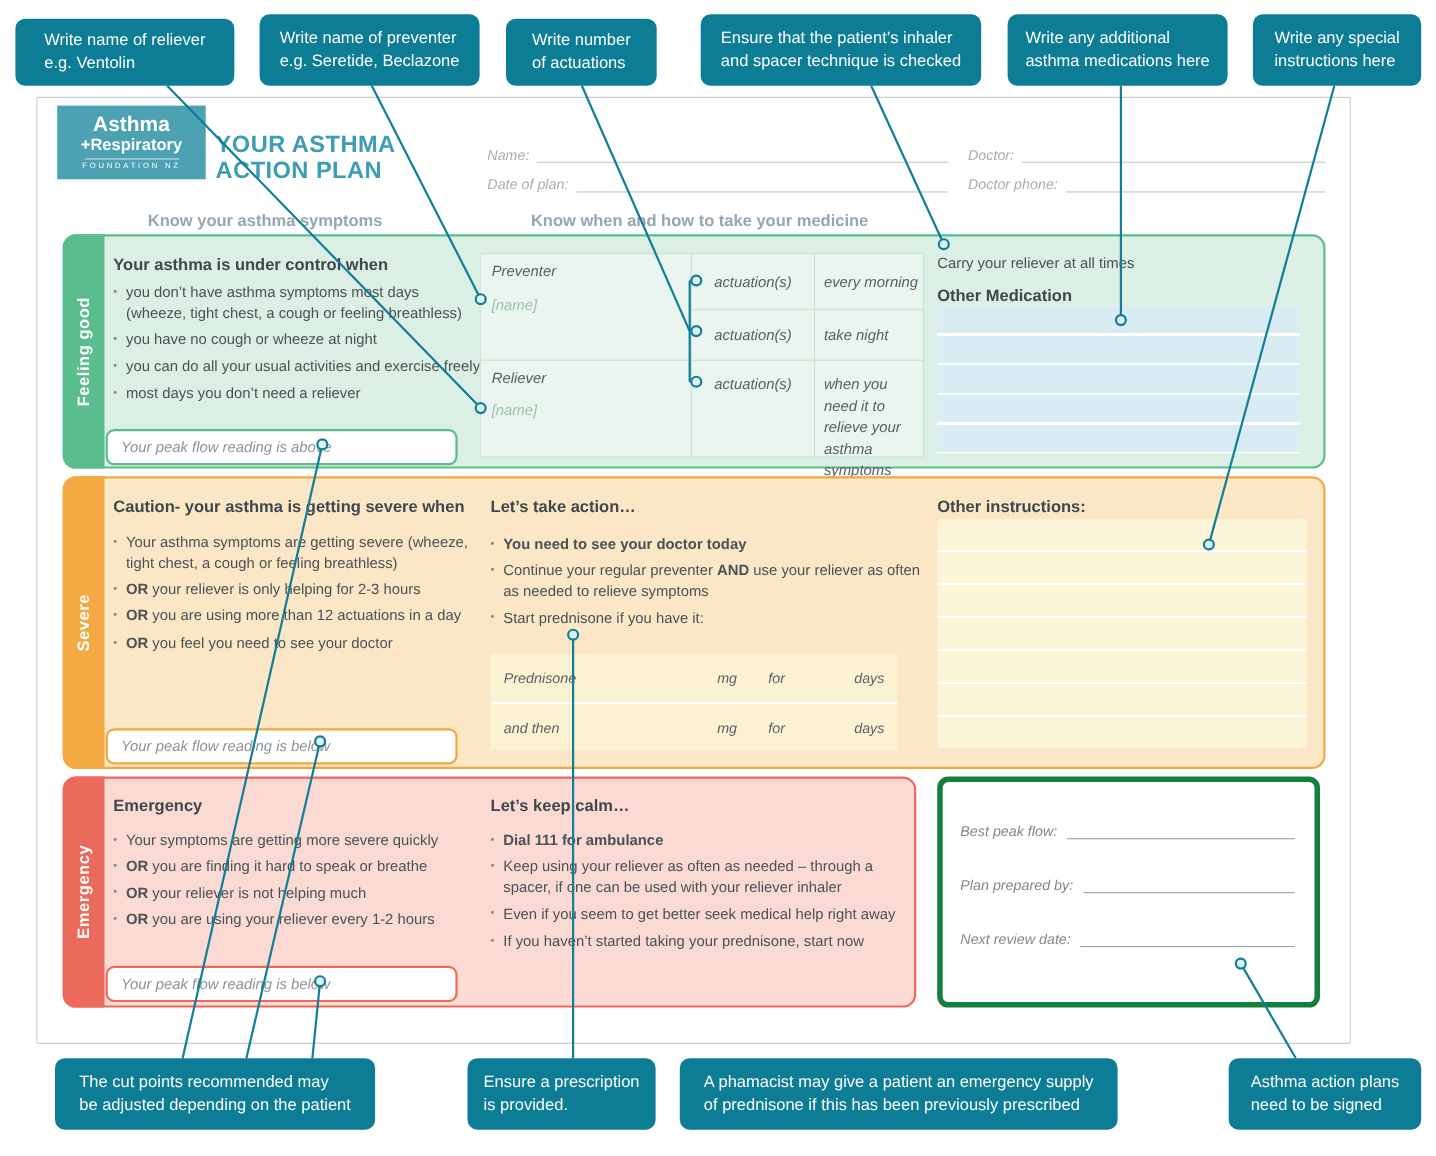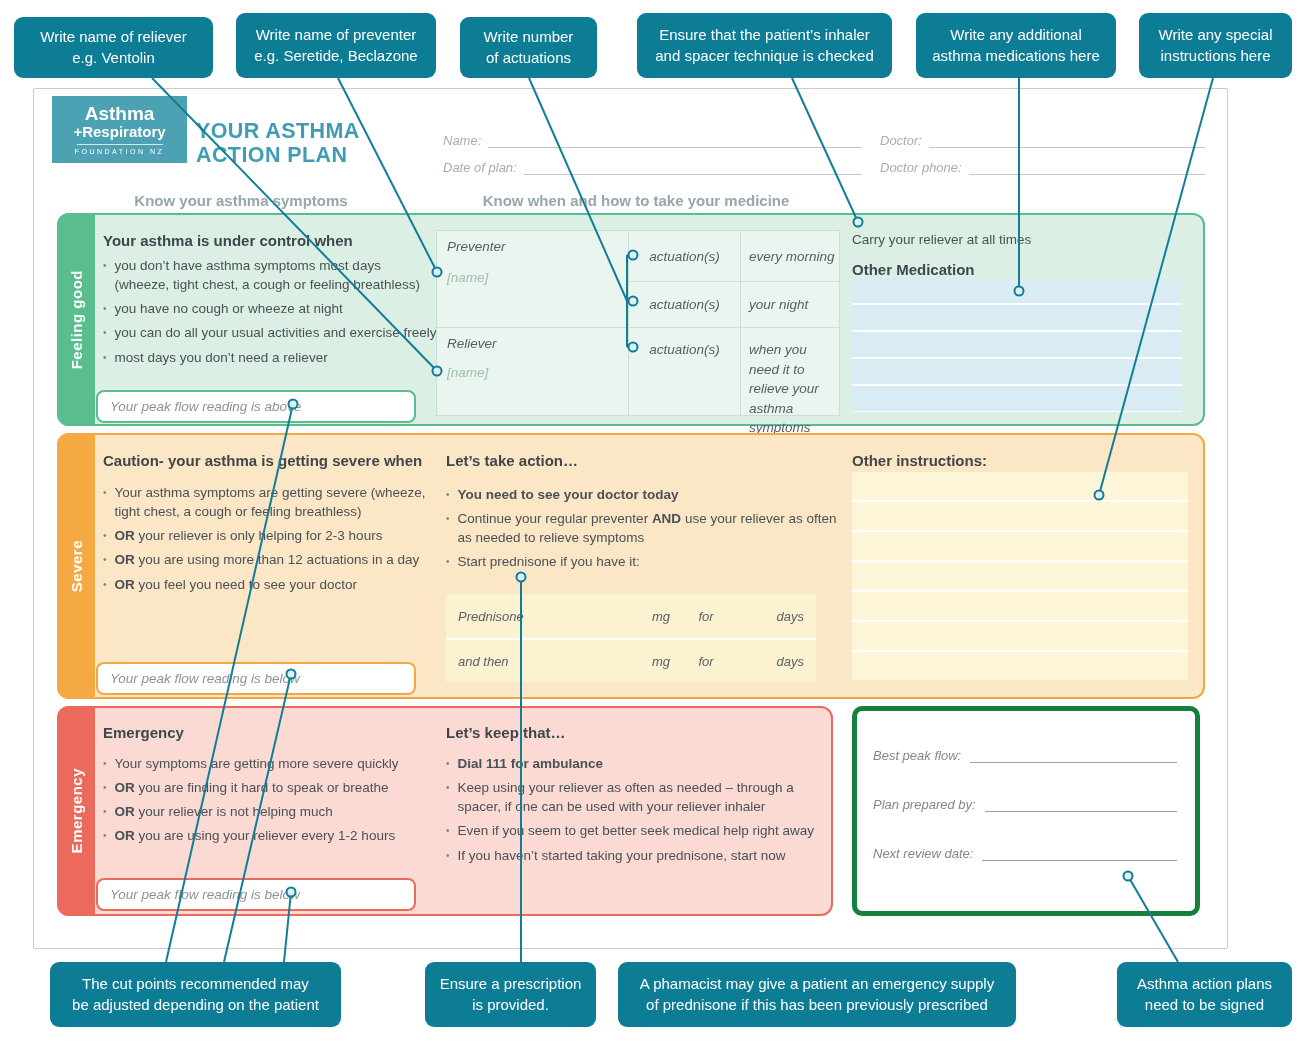--- a/index.html
+++ b/index.html
@@ -3,21 +3,21 @@
 <meta charset="utf-8">
 <style>
   html,body{margin:0;padding:0;background:#fff;}
   .page{position:relative;width:1305px;height:1051px;background:#fff;overflow:hidden;
         font-family:"Liberation Sans",sans-serif;color:#4A5157;}
   
   .doc{position:absolute;left:33px;top:88px;width:1193px;height:859px;background:#fff;
        border:1px solid #C9CDD0;border-radius:2px;z-index:1;}
   
   .callout{position:absolute;background:#0D7C95;color:#fff;border-radius:9px;display:flex;
-           align-items:center;justify-content:center;text-align:center;font-size:15px;
+           align-items:center;justify-content:center;font-size:15px;
            line-height:1.35;white-space:pre-line;padding:6px 10px;box-sizing:border-box;z-index:6;}
   
   .logo{position:absolute;left:52px;top:96px;width:135px;height:67px;background:#4CA2B2;
         color:#fff;z-index:2;display:flex;flex-direction:column;align-items:center;
         justify-content:center;line-height:1.05;}
   .logo .l1{font-weight:bold;font-size:19px;}
   .logo .l2{font-weight:bold;font-size:15px;}
   .logo .rule{width:86px;border-top:1px solid rgba(255,255,255,.75);margin:4px 0 3px 0;}
   .logo .l3{font-size:7px;letter-spacing:2.5px;}
   .title{position:absolute;left:196px;top:119px;z-index:2;font-weight:bold;font-size:21.5px;
@@ -155,21 +155,21 @@
       <div class="mc bd-r bd-b" style="grid-row:1;grid-column:2;display:flex;align-items:center;justify-content:center;">
         <span>actuation(s)</span>
       </div>
       <div class="mc bd-b" style="grid-row:1;grid-column:3;display:flex;align-items:center;padding-left:8px;">
         <span>every morning</span>
       </div>
       <div class="mc bd-r bd-b" style="grid-row:2;grid-column:2;display:flex;align-items:center;justify-content:center;">
         <span>actuation(s)</span>
       </div>
       <div class="mc bd-b" style="grid-row:2;grid-column:3;display:flex;align-items:center;padding-left:8px;">
-        <span>your night</span>
+        <span>take night</span>
       </div>
       <div class="mc bd-r" style="grid-row:3;grid-column:1;padding:8px 10px;">
         <div>Reliever</div>
         <div class="mname" style="margin-top:14px;">[name]</div>
       </div>
       <div class="mc bd-r" style="grid-row:3;grid-column:2;display:flex;justify-content:center;padding-top:14px;">
         <span>actuation(s)</span>
       </div>
       <div class="mc" style="grid-row:3;grid-column:3;padding:12px 8px 8px 8px;line-height:1.45;">
         <span>when you need it to relieve your asthma symptoms</span>
@@ -270,21 +270,21 @@
       <div class="b">
           <span class="d">•</span>
           <span><span class="bold">OR</span><span> you are using your reliever every 1-2 hours</span></span>
         </div>
     </div>
 
     <div class="pf pf-red" style="top:170px;">
       <span>Your peak flow reading is below</span>
     </div>
 
-    <div class="h" style="left:387px;top:16px;">Let’s keep that…</div>
+    <div class="h" style="left:387px;top:16px;">Let’s keep calm…</div>
 
     <div class="blist" style="left:387px;top:46px;width:390px;">
       <div class="b">
           <span class="d">•</span>
           <span><span class="bold">Dial 111 for ambulance</span></span>
         </div>
       <div class="b">
           <span class="d">•</span>
           <span><span>Keep using your reliever as often as needed – through a spacer, if one can be used with your reliever inhaler</span></span>
         </div>

